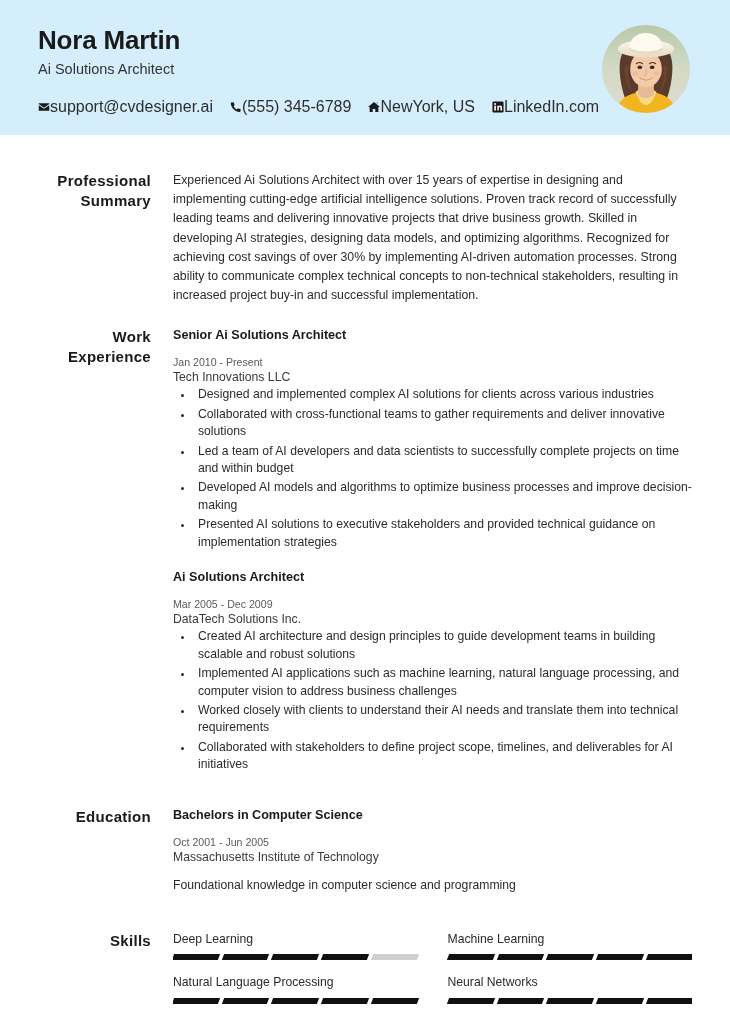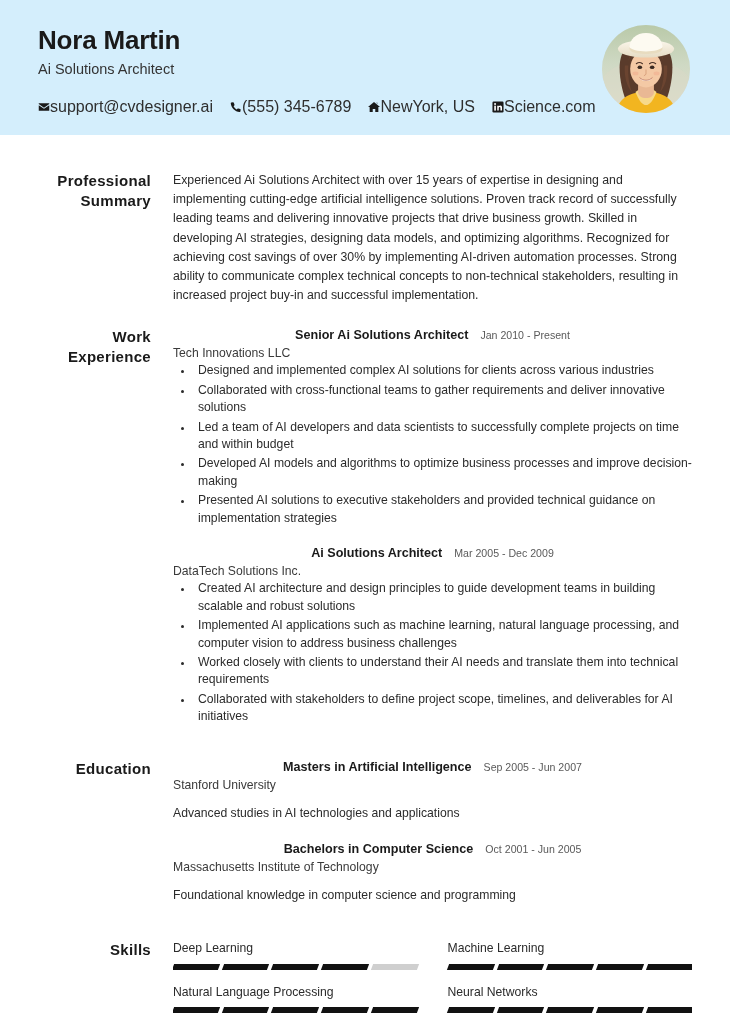--- a/index.html
+++ b/index.html
@@ -126,23 +126,24 @@
   
   #sec-work { margin-top: 22px; }
   #sec-education { margin-top: 31px; }
   #sec-skills { margin-top: 36px; }
 
   .entry { margin-bottom: 0; }
   .entry + .entry { margin-top: 18px; }
 
   .entry-head {
     display: flex;
-    justify-content: center;
+    justify-content: flex-end;
     align-items: baseline;
     gap: 12px;
+    flex-direction: column;
   }
 
   .entry-title {
     font-size: 12.6px;
     font-weight: bold;
     color: #1a1a1a;
     line-height: 1.35;
   }
 
   .entry-date {
@@ -259,21 +260,21 @@
 
         <div class="contact-item">
           <span class="ico">
             <svg viewBox="0 0 16 16" width="12" height="12">
               <rect x="0.6" y="0.6" width="14.8" height="14.8" rx="1.6" fill="#1a1a1a"></rect>
               <rect x="3" y="6.2" width="2.2" height="6.6" fill="#ffffff"></rect>
               <circle cx="4.1" cy="4.1" r="1.3" fill="#ffffff"></circle>
               <path d="M7 6.2h2.1v.9c.3-.6 1.1-1.1 2-1.1 1.6 0 2.3 1 2.3 2.8v4h-2.2V9.3c0-.9-.3-1.4-1.1-1.4-.7 0-1.1.5-1.1 1.4v3.5H7V6.2z" fill="#ffffff"></path>
             </svg>
           </span>
-          <span>Science.com</span>
+          <span>LinkedIn.com</span>
         </div>
 
       </div>
     </div>
 
     <div class="avatar-wrap">
       <svg viewBox="0 0 100 100" preserveAspectRatio="xMidYMid slice">
         <defs>
           <linearGradient id="bgGrad" x1="0" y1="0" x2="0" y2="1">
             <stop offset="0%" stop-color="#b9c9a8"></stop>
@@ -363,28 +364,20 @@
           </ul>
         </div>
 
       </div>
     </div>
 
     <div class="section" id="sec-education">
       <div class="sec-label">Education</div>
       <div class="sec-content">
 
-        <div class="entry">
-          <div class="entry-head">
-            <div class="entry-title">Masters in Artificial Intelligence</div>
-            <div class="entry-date">Sep 2005 - Jun 2007</div>
-          </div>
-          <div class="entry-org">Stanford University</div>
-          <div class="entry-desc">Advanced studies in AI technologies and applications</div>
-        </div>
 
         <div class="entry">
           <div class="entry-head">
             <div class="entry-title">Bachelors in Computer Science</div>
             <div class="entry-date">Oct 2001 - Jun 2005</div>
           </div>
           <div class="entry-org">Massachusetts Institute of Technology</div>
           <div class="entry-desc">Foundational knowledge in computer science and programming</div>
         </div>
 

